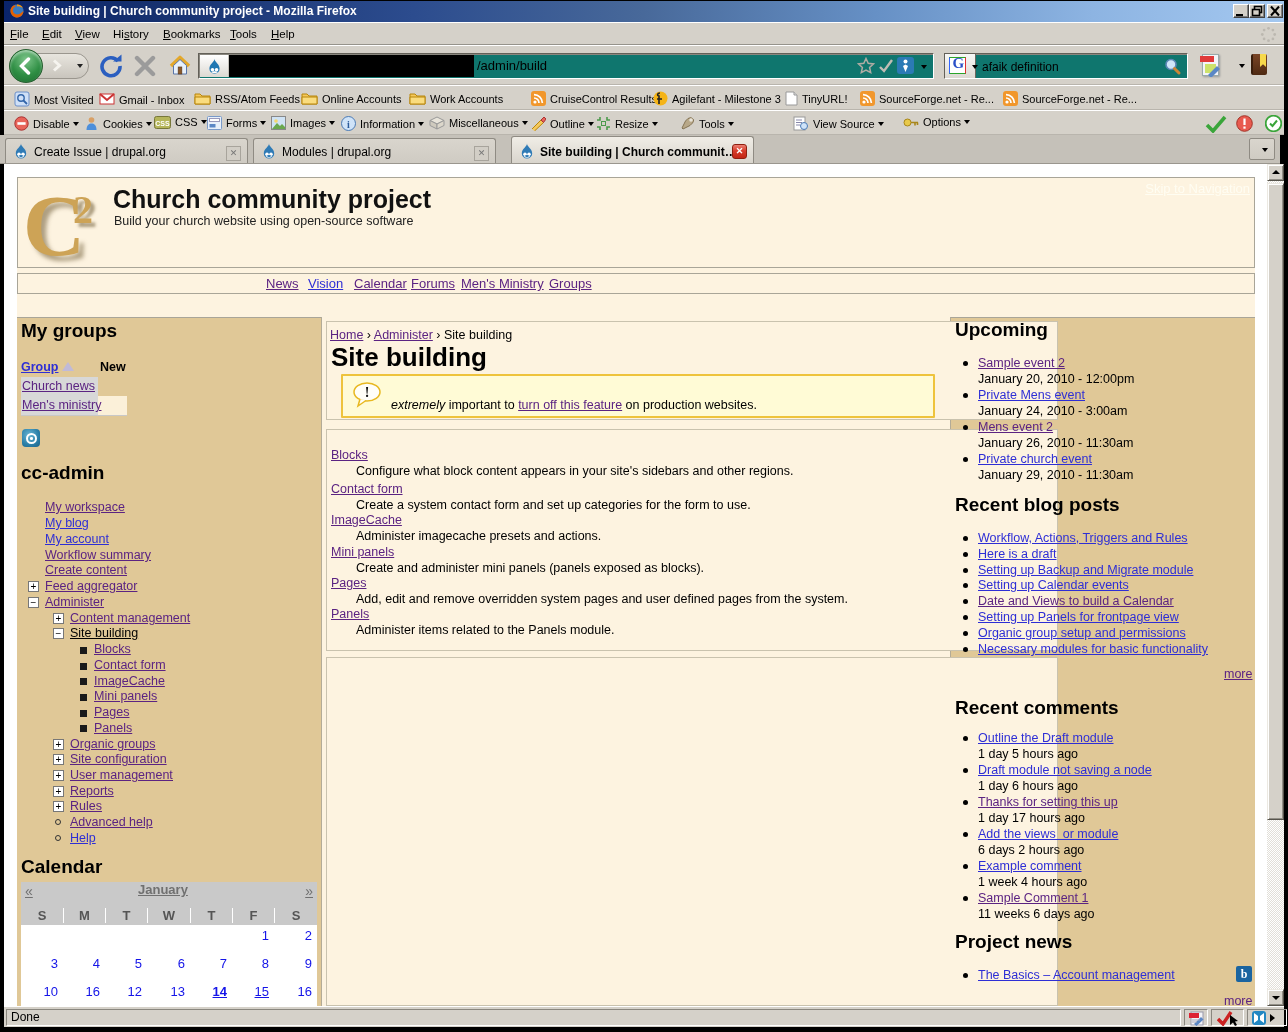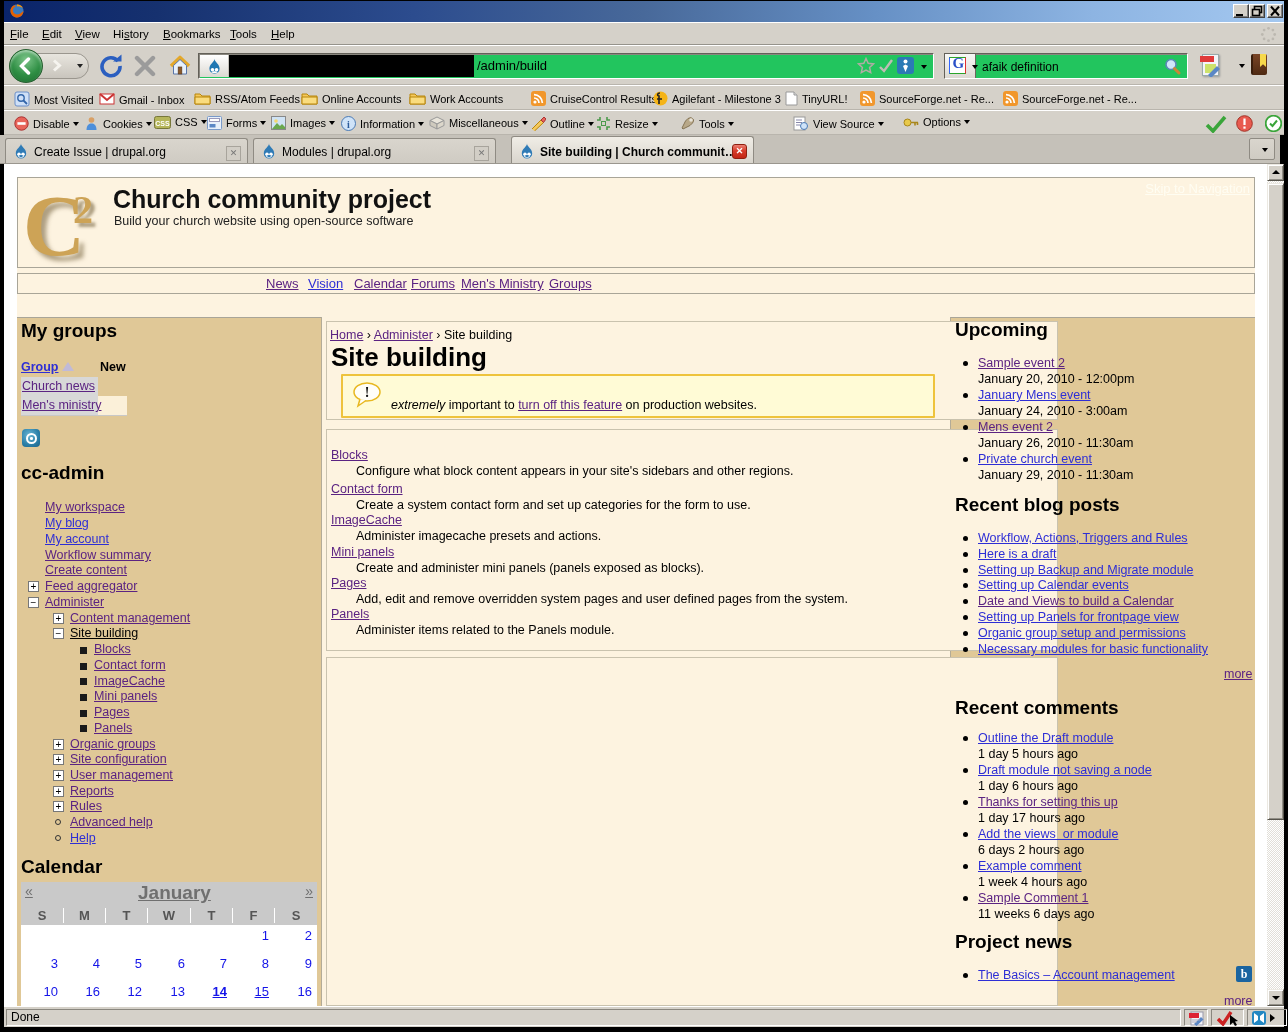--- a/index.html
+++ b/index.html
@@ -27,21 +27,21 @@
 .bitem .fold svg { vertical-align:-2px; margin-right:4px; }
 .fold { display:inline; }
 .caret { display:inline-block; width:0; height:0; border-left:3px solid transparent; border-right:3px solid transparent; border-top:4px solid #000; margin-left:3px; vertical-align:2px; }
 .tab { position:absolute; top:3px; height:25px; background:linear-gradient(#d9d5cd,#cfcbc3); border:1px solid #8f8b83; border-bottom:none; border-radius:3px 3px 0 0; font-size:12px; color:#000; }
 .tab.active { top:1px; height:27px; background:linear-gradient(#f0ede6,#d9d5cd); font-weight:bold; }
 .tab .tlabel { position:absolute; left:28px; top:6px; }
 .tab.active .tlabel { top:8px; }
 .closebox { position:absolute; right:6px; top:7px; width:15px; height:15px; border:1px solid #a8a49c; background:#d2cec6; color:#777; font-size:9px; line-height:13px; text-align:center; }
 .tab.active .closebox { background:linear-gradient(#ec8073,#d63c2a 45%,#c32615); border-color:#8f1f10; color:#fff; font-weight:bold; border-radius:3px; }
 
-.field { position:absolute; background:#22c55e; border:1px solid; border-color:#636058 #fff #fff #636058; box-shadow:inset 1px 1px 0 #8a877f; }
+.field { position:absolute; background:#0f766e; border:1px solid; border-color:#636058 #fff #fff #636058; box-shadow:inset 1px 1px 0 #8a877f; }
 
 #scroll { left:1267px; top:164px; width:17px; height:842px;
   background:repeating-conic-gradient(#fff 0% 25%, #e2dfd8 0% 50%) 0 0/2px 2px; }
 .sbtn { position:absolute; left:0; width:17px; height:17px; background:#d5d1c9; border:1px solid; border-color:#ece9e2 #57544c #57544c #ece9e2; box-shadow:inset 1px 1px 0 #fff, inset -1px -1px 0 #928f87; }
 .arr { position:absolute; left:4px; width:0; height:0; border-left:4px solid transparent; border-right:4px solid transparent; }
 #thumb { position:absolute; left:0; top:19px; width:17px; height:637px; background:#d5d1c9; border:1px solid; border-color:#ece9e2 #57544c #57544c #ece9e2; box-shadow:inset 1px 1px 0 #fff, inset -1px -1px 0 #928f87; }
 #statusbar { left:4px; top:1006px; width:1280px; height:21px; background:#d5d1c9; border-top:1px solid #fff; font-size:12px; color:#000; }
 .spanel { position:absolute; top:2px; height:17px; border:1px solid; border-color:#8a877f #fff #fff #8a877f; }
 
 #page { left:4px; top:164px; width:1263px; height:842px; background:#fff; overflow:hidden; font-size:12.5px; }
@@ -63,20 +63,21 @@
 </style>
 </head>
 <body>
 
 <div class="abs" id="titlebar">
   <svg class="abs" style="left:5px;top:2px" width="16" height="16" viewBox="0 0 16 16">
       <circle cx="8" cy="8" r="6.5" fill="#3b7bbf"></circle>
       <path d="M8 1.5 C4 1.5 1.5 4.5 1.5 8 C1.5 12 5 14.5 8 14.5 C13 14.5 14.5 10 14.5 8 L12 10 C10 12 6 12 4.5 9.5 C3 7 4.5 4 7 3.5 L5 2.5 Z" fill="#e66000"></path>
       <path d="M8 1.5C10 1 13 2.5 14 5l-2-1c-1.5-1-3-1-4-.5z" fill="#ff9500"></path>
     </svg>
+  <span class="ttext">Site building | Church community project - Mozilla Firefox</span>
   <div class="winbtn" style="left:1229px;">
       <svg width="14" height="12" viewBox="0 0 14 12">
         <rect x="2" y="9" width="7" height="2.2" fill="#000"></rect>
       </svg>
     </div>
   <div class="winbtn" style="left:1245px;">
       <svg width="14" height="12" viewBox="0 0 14 12">
         <rect x="4.5" y="1.5" width="7" height="6" fill="none" stroke="#000" stroke-width="1.6"></rect>
         <rect x="2.5" y="4.5" width="7" height="6" fill="#d4d0c8" stroke="#000" stroke-width="1.6"></rect>
       </svg>
@@ -416,21 +417,21 @@
     <div class="dl" style="left:66px;top:635px;"><a class="p">Rules</a></div>
   <div class="cir" style="left:51px;top:655px;"></div>
     <div class="dl" style="left:66px;top:651px;"><a class="p">Advanced help</a></div>
   <div class="cir" style="left:51px;top:671px;"></div>
     <div class="dl" style="left:66px;top:667px;"><a class="b">Help</a></div>
   <h2 class="bt abs" style="left:17px;top:692px;">Calendar</h2>
 
   <div class="abs" style="left:17px;top:718px;width:296px;height:124px;background:#fff;">
     <div class="abs" style="left:0;top:0;width:296px;height:24px;background:#c9c9c9;color:#707070;font-size:14px;">
       <a style="position:absolute;left:4px;top:1px;color:#707070;">«</a>
-      <a style="position:absolute;left:117px;top:0px;color:#707070;font-weight:bold;font-size:19px;">January</a>
+      <a style="position:absolute;left:117px;top:0px;color:#707070;font-weight:bold;font-size:13px;">January</a>
       <a style="position:absolute;right:4px;top:1px;color:#707070;">»</a>
     </div>
     <div class="abs" style="left:0;top:24px;width:296px;height:19px;background:#c9c9c9;color:#555;font-weight:bold;font-size:13px;">
       <span style="position:absolute;left:0;width:42px;text-align:center;top:2px;">S</span>
       <span style="position:absolute;left:42px;width:42px;text-align:center;top:2px;border-left:1px solid #fff;height:15px;">M</span>
       <span style="position:absolute;left:84px;width:42px;text-align:center;top:2px;border-left:1px solid #fff;height:15px;">T</span>
       <span style="position:absolute;left:126px;width:43px;text-align:center;top:2px;border-left:1px solid #fff;height:15px;">W</span>
       <span style="position:absolute;left:169px;width:42px;text-align:center;top:2px;border-left:1px solid #fff;height:15px;">T</span>
       <span style="position:absolute;left:211px;width:42px;text-align:center;top:2px;border-left:1px solid #fff;height:15px;">F</span>
       <span style="position:absolute;left:253px;width:43px;text-align:center;top:2px;border-left:1px solid #fff;height:15px;">S</span>
@@ -481,21 +482,21 @@
     <div class="dl" style="left:4px;top:177px;"><a class="p">Panels</a></div>
     <div class="dl" style="left:29px;top:193px;">Administer items related to the Panels module.</div>
   </div>
   <div class="cbox" style="top:493px;height:349px;"></div>
 
   <h2 class="bt abs" style="left:951px;top:155px;">Upcoming</h2>
   <div class="blt" style="left:959px;top:197px;"></div>
   <div class="dl" style="left:974px;top:192px;"><a class="p">Sample event 2</a></div>
   <div class="dl" style="left:974px;top:208px;">January 20, 2010 - 12:00pm</div>
   <div class="blt" style="left:959px;top:229px;"></div>
-  <div class="dl" style="left:974px;top:224px;"><a class="b">January Mens event</a></div>
+  <div class="dl" style="left:974px;top:224px;"><a class="b">Private Mens event</a></div>
   <div class="dl" style="left:974px;top:240px;">January 24, 2010 - 3:00am</div>
   <div class="blt" style="left:959px;top:261px;"></div>
   <div class="dl" style="left:974px;top:256px;"><a class="p">Mens event 2</a></div>
   <div class="dl" style="left:974px;top:272px;">January 26, 2010 - 11:30am</div>
   <div class="blt" style="left:959px;top:293px;"></div>
   <div class="dl" style="left:974px;top:288px;"><a class="b">Private church event</a></div>
   <div class="dl" style="left:974px;top:304px;">January 29, 2010 - 11:30am</div>
   <h2 class="bt abs" style="left:951px;top:330px;">Recent blog posts</h2>
   <div class="blt" style="left:959px;top:372px;"></div>
     <div class="dl" style="left:974px;top:367px;"><a class="b">Workflow, Actions, Triggers and Rules</a></div>

